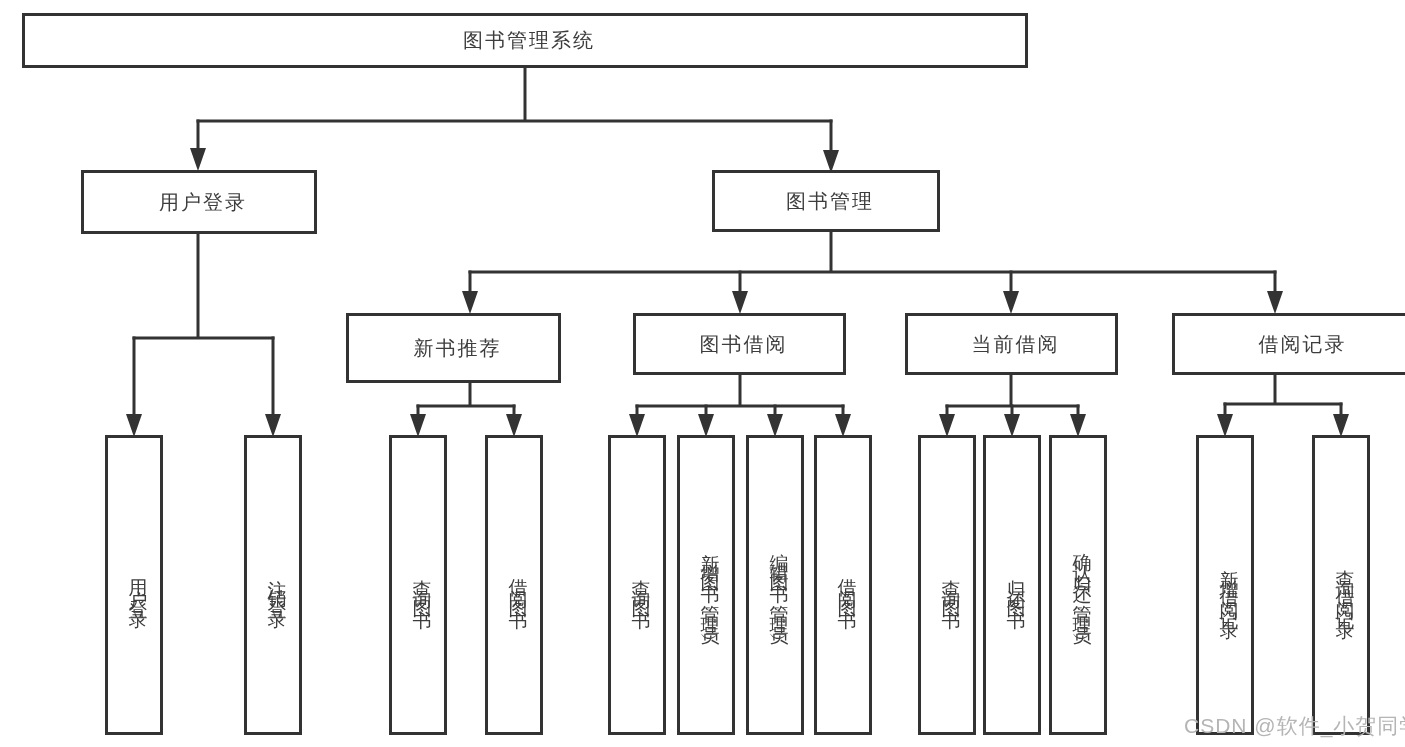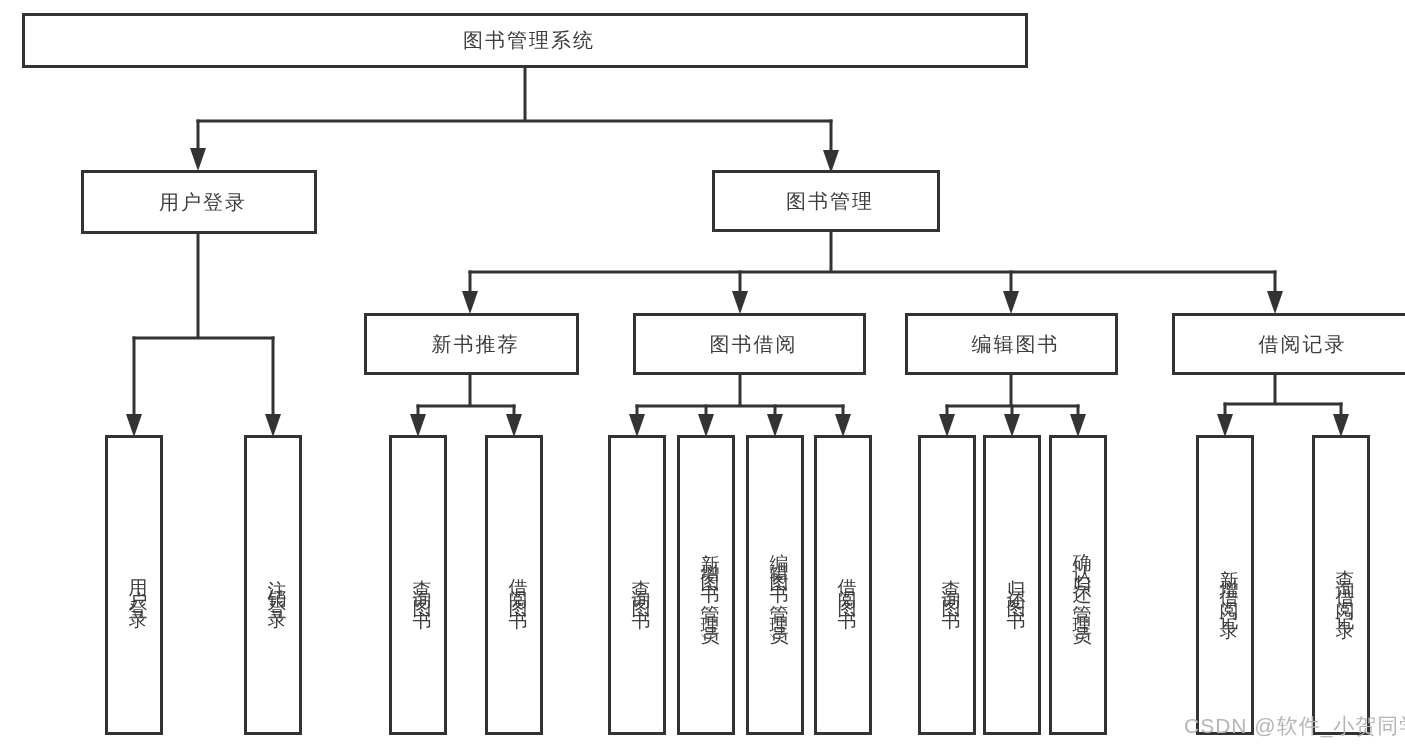--- a/index.html
+++ b/index.html
@@ -143,28 +143,28 @@
     <span>图书管理系统</span>
   </div>
 
   <div class="node" style="left:81px;top:170px;width:236px;height:64px">
     <span>用户登录</span>
   </div>
   <div class="node" style="left:712px;top:170px;width:228px;height:62px">
     <span>图书管理</span>
   </div>
 
-  <div class="node" style="left:364px;top:313px;width:215px;height:62px">
+  <div class="node" style="left:346px;top:313px;width:215px;height:70px">
     <span>新书推荐</span>
   </div>
-  <div class="node" style="left:633px;top:313px;width:233px;height:62px">
+  <div class="node" style="left:633px;top:313px;width:213px;height:62px">
     <span>图书借阅</span>
   </div>
   <div class="node" style="left:905px;top:313px;width:213px;height:62px">
-    <span>编辑图书</span>
+    <span>当前借阅</span>
   </div>
   <div class="node" style="left:1172px;top:313px;width:253px;height:62px">
     <span>借阅记录</span>
   </div>
 
   <div class="node v" style="left:105px;top:435px;width:58px;height:300px">
     <span>用户登录</span>
   </div>
   <div class="node v" style="left:244px;top:435px;width:58px;height:300px">
     <span>注销登录</span>

